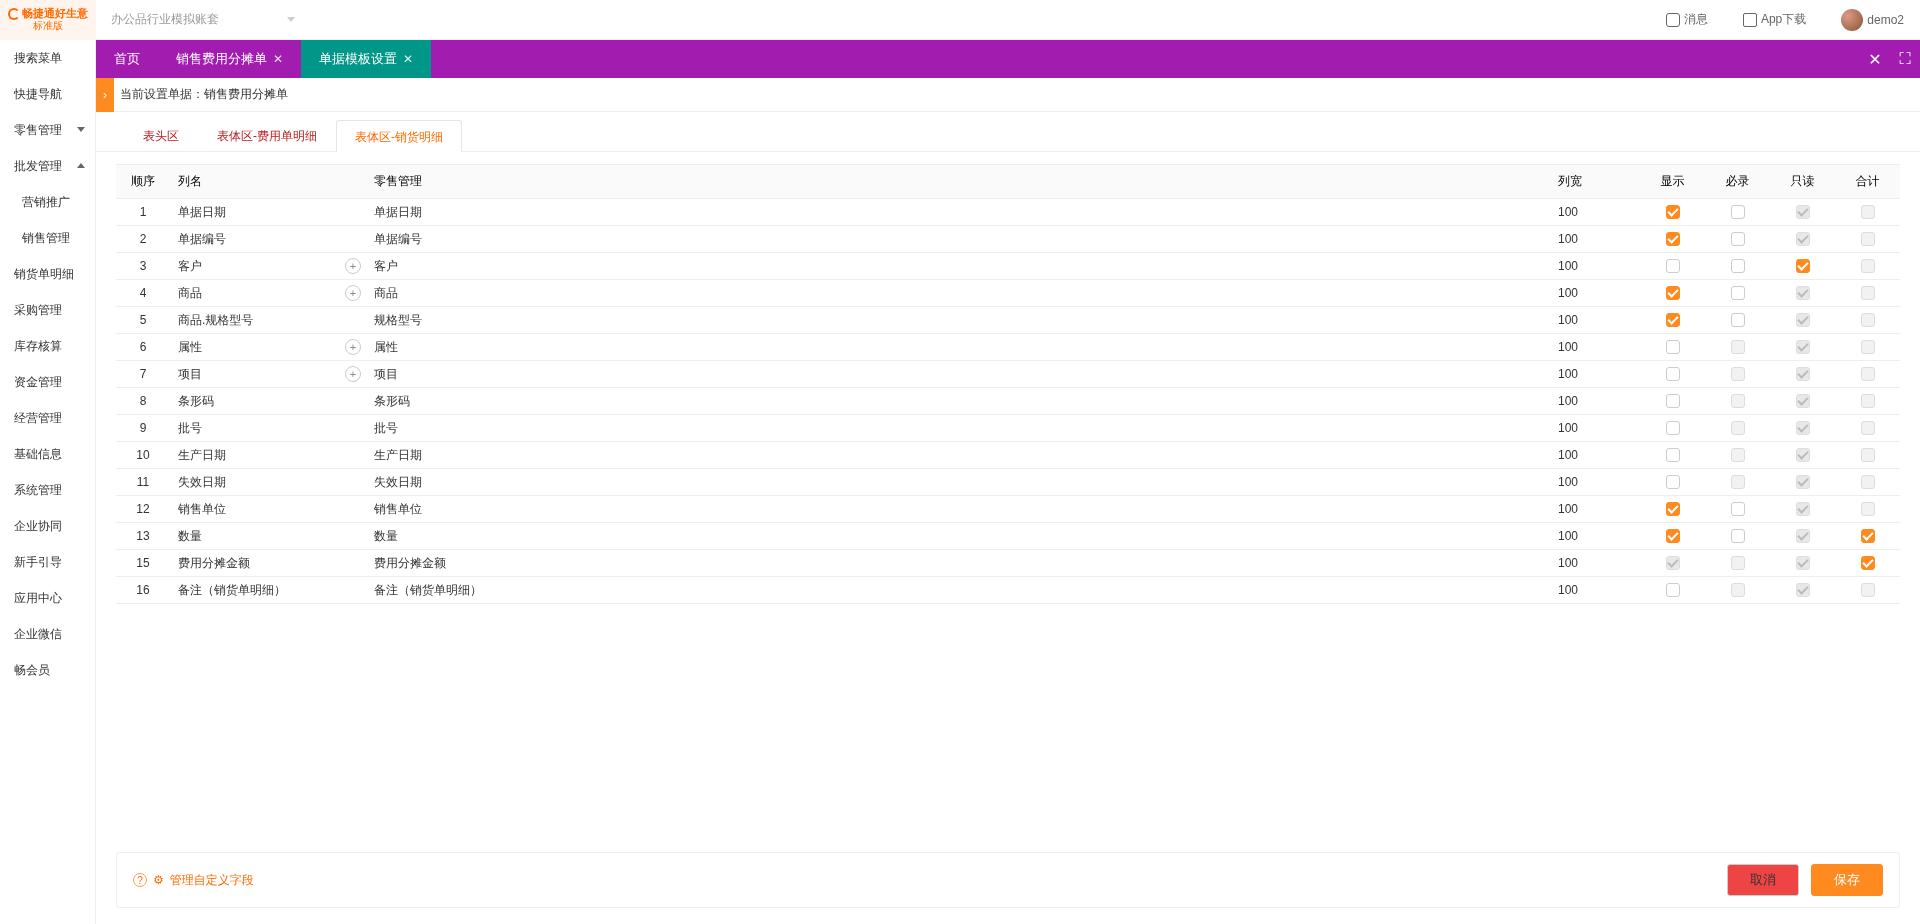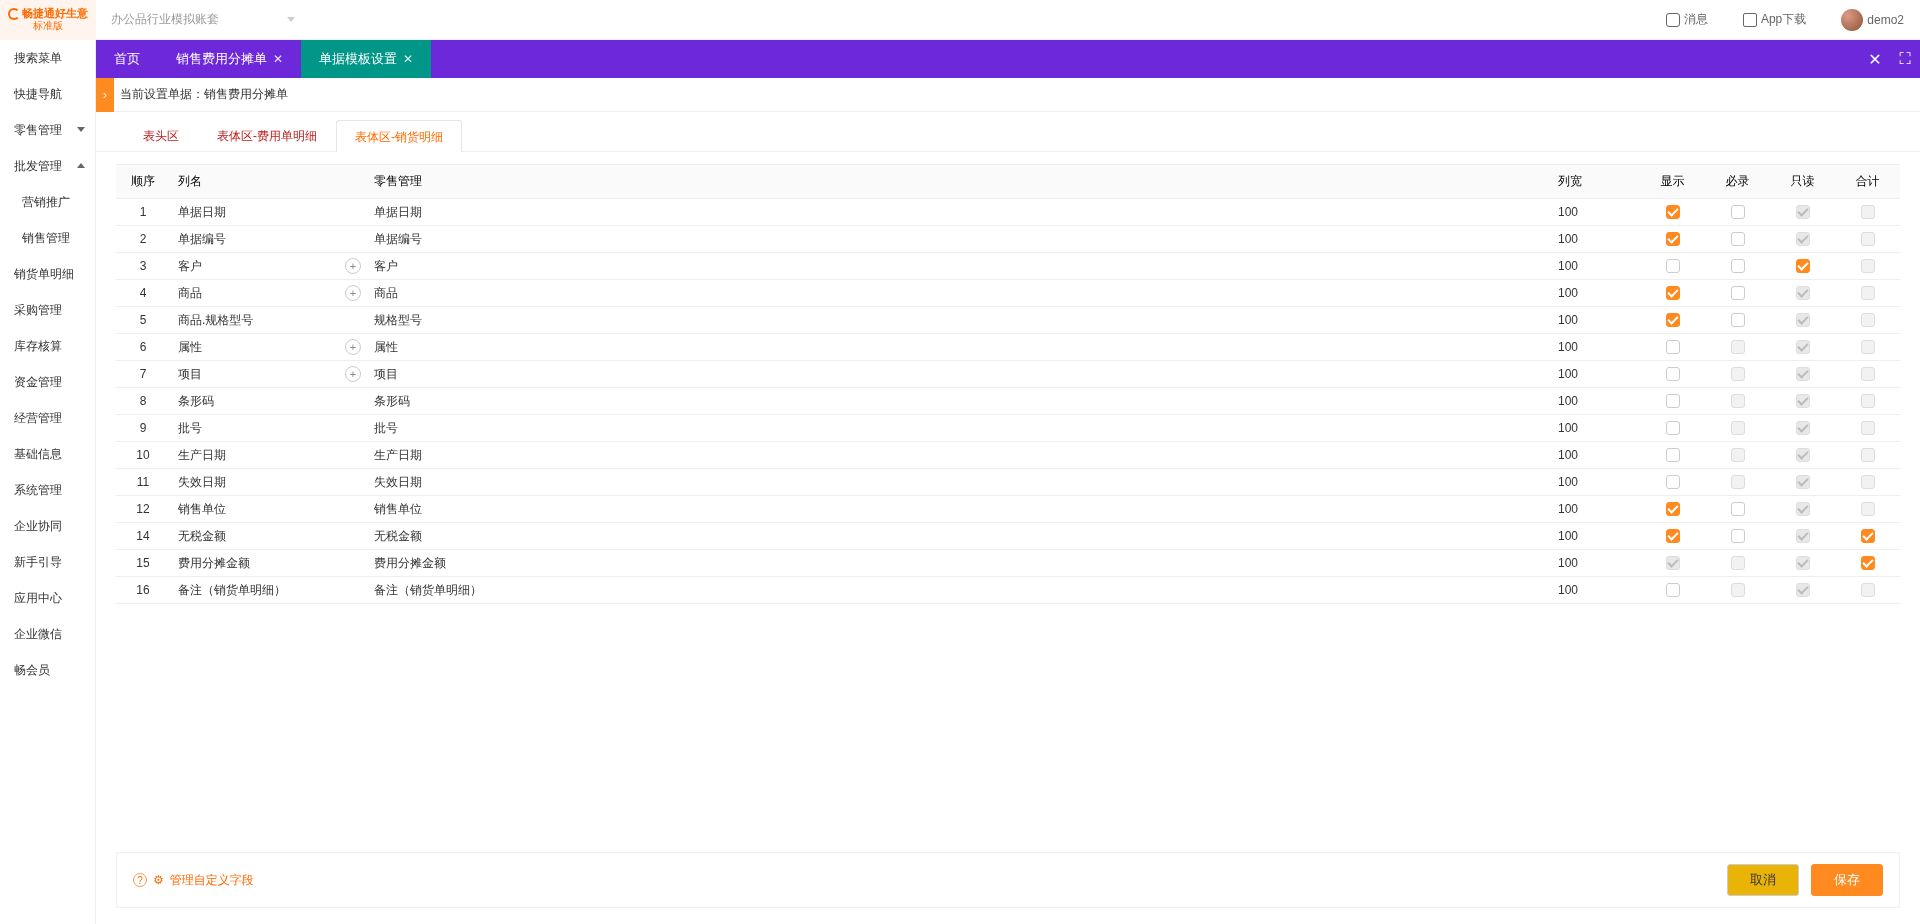--- a/index.html
+++ b/index.html
@@ -24,21 +24,21 @@
   .sidebar { width:96px; background:#fff; border-right:1px solid #eee; overflow-y:auto; }
   .side-item { height:36px; line-height:36px; padding-left:14px; color:#333; cursor:pointer; position:relative; }
   .side-item.sub { padding-left:22px; }
   .side-caret { position:absolute; right:10px; top:15px; width:0; height:0; border-left:4px solid transparent; border-right:4px solid transparent; }
   .caret-down { border-top:5px solid #666; }
   .caret-up { border-bottom:5px solid #666; }
 
   .main { flex:1; display:flex; flex-direction:column; background:#fff; min-width:0; }
 
   
-  .tabs-bar { height:38px; background:#6d28d9; display:flex; align-items:stretch; color:#fff; }
+  .tabs-bar { height:38px; background:#a21caf; display:flex; align-items:stretch; color:#fff; }
   .tab { padding:0 18px; display:flex; align-items:center; gap:6px; cursor:pointer; font-size:13px; }
   .tab.active { background:#009688; }
   .tab .x { font-size:12px; opacity:.85; }
   .tabs-spacer { flex:1; }
   .tab-tool { width:30px; display:flex; align-items:center; justify-content:center; cursor:pointer; font-size:16px; }
 
   
   .sub-hdr { height:34px; display:flex; align-items:center; padding:0 0 0 0; border-bottom:1px solid #eee; background:#fff; }
   .expand-btn { width:18px; height:34px; background:#ff8a1f; color:#fff; display:flex; align-items:center; justify-content:center; cursor:pointer; font-size:12px; }
   .sub-hdr-text { margin-left:6px; color:#333; }
@@ -68,21 +68,21 @@
   .cb.disabled.checked { background:#e8e8e8; border-color:#ddd; }
   .cb.disabled.checked::after { border-color:#bbb; }
 
   
   .footer { height:56px; border:1px solid #eee; margin:14px 20px 16px 20px; border-radius:3px; display:flex; align-items:center; padding:0 16px; }
   .footer-left { color:#ff6a00; display:flex; align-items:center; gap:6px; cursor:pointer; }
   .q-icon { width:14px; height:14px; border:1px solid #ff9a4d; border-radius:50%; display:inline-flex; align-items:center; justify-content:center; font-size:10px; color:#ff6a00; }
   .gear-icon { color:#ff6a00; font-size:12px; }
   .footer-spacer { flex:1; }
   .btn { height:32px; padding:0 22px; border-radius:3px; cursor:pointer; font-size:13px; display:inline-flex; align-items:center; }
-  .btn-default { border:1px solid #ccc; background:#eab308; color:#333; margin-right:12px; }
+  .btn-default { border:1px solid #ccc; background:#ef4444; color:#333; margin-right:12px; }
   .btn-primary { border:1px solid #ff8a1f; background:#ff8a1f; color:#fff; }
 </style>
 </head>
 <body>
 
 <div class="top-header">
   <div class="logo-area">
     <span class="logo-top">
       <span style="display:inline-block;width:12px;height:12px;border:2px solid #ff6a00;border-radius:50%;border-right-color:transparent;"></span>
       <span>畅捷通好生意</span>
@@ -308,24 +308,24 @@
               <td class="col-name">销售单位</td>
               <td class="col-expand"></td>
               <td>销售单位</td>
               <td class="col-width">100</td>
               <td class="col-cb"><span class="cb checked"></span></td>
               <td class="col-cb"><span class="cb"></span></td>
               <td class="col-cb"><span class="cb checked disabled"></span></td>
               <td class="col-cb"><span class="cb disabled"></span></td>
             </tr>
             <tr>
-              <td class="col-seq">14</td>
-              <td class="col-name">无税金额</td>
-              <td class="col-expand"></td>
-              <td>无税金额</td>
+              <td class="col-seq">13</td>
+              <td class="col-name">数量</td>
+              <td class="col-expand"></td>
+              <td>数量</td>
               <td class="col-width">100</td>
               <td class="col-cb"><span class="cb checked"></span></td>
               <td class="col-cb"><span class="cb"></span></td>
               <td class="col-cb"><span class="cb checked disabled"></span></td>
               <td class="col-cb"><span class="cb checked"></span></td>
             </tr>
             <tr>
               <td class="col-seq">15</td>
               <td class="col-name">费用分摊金额</td>
               <td class="col-expand"></td>

